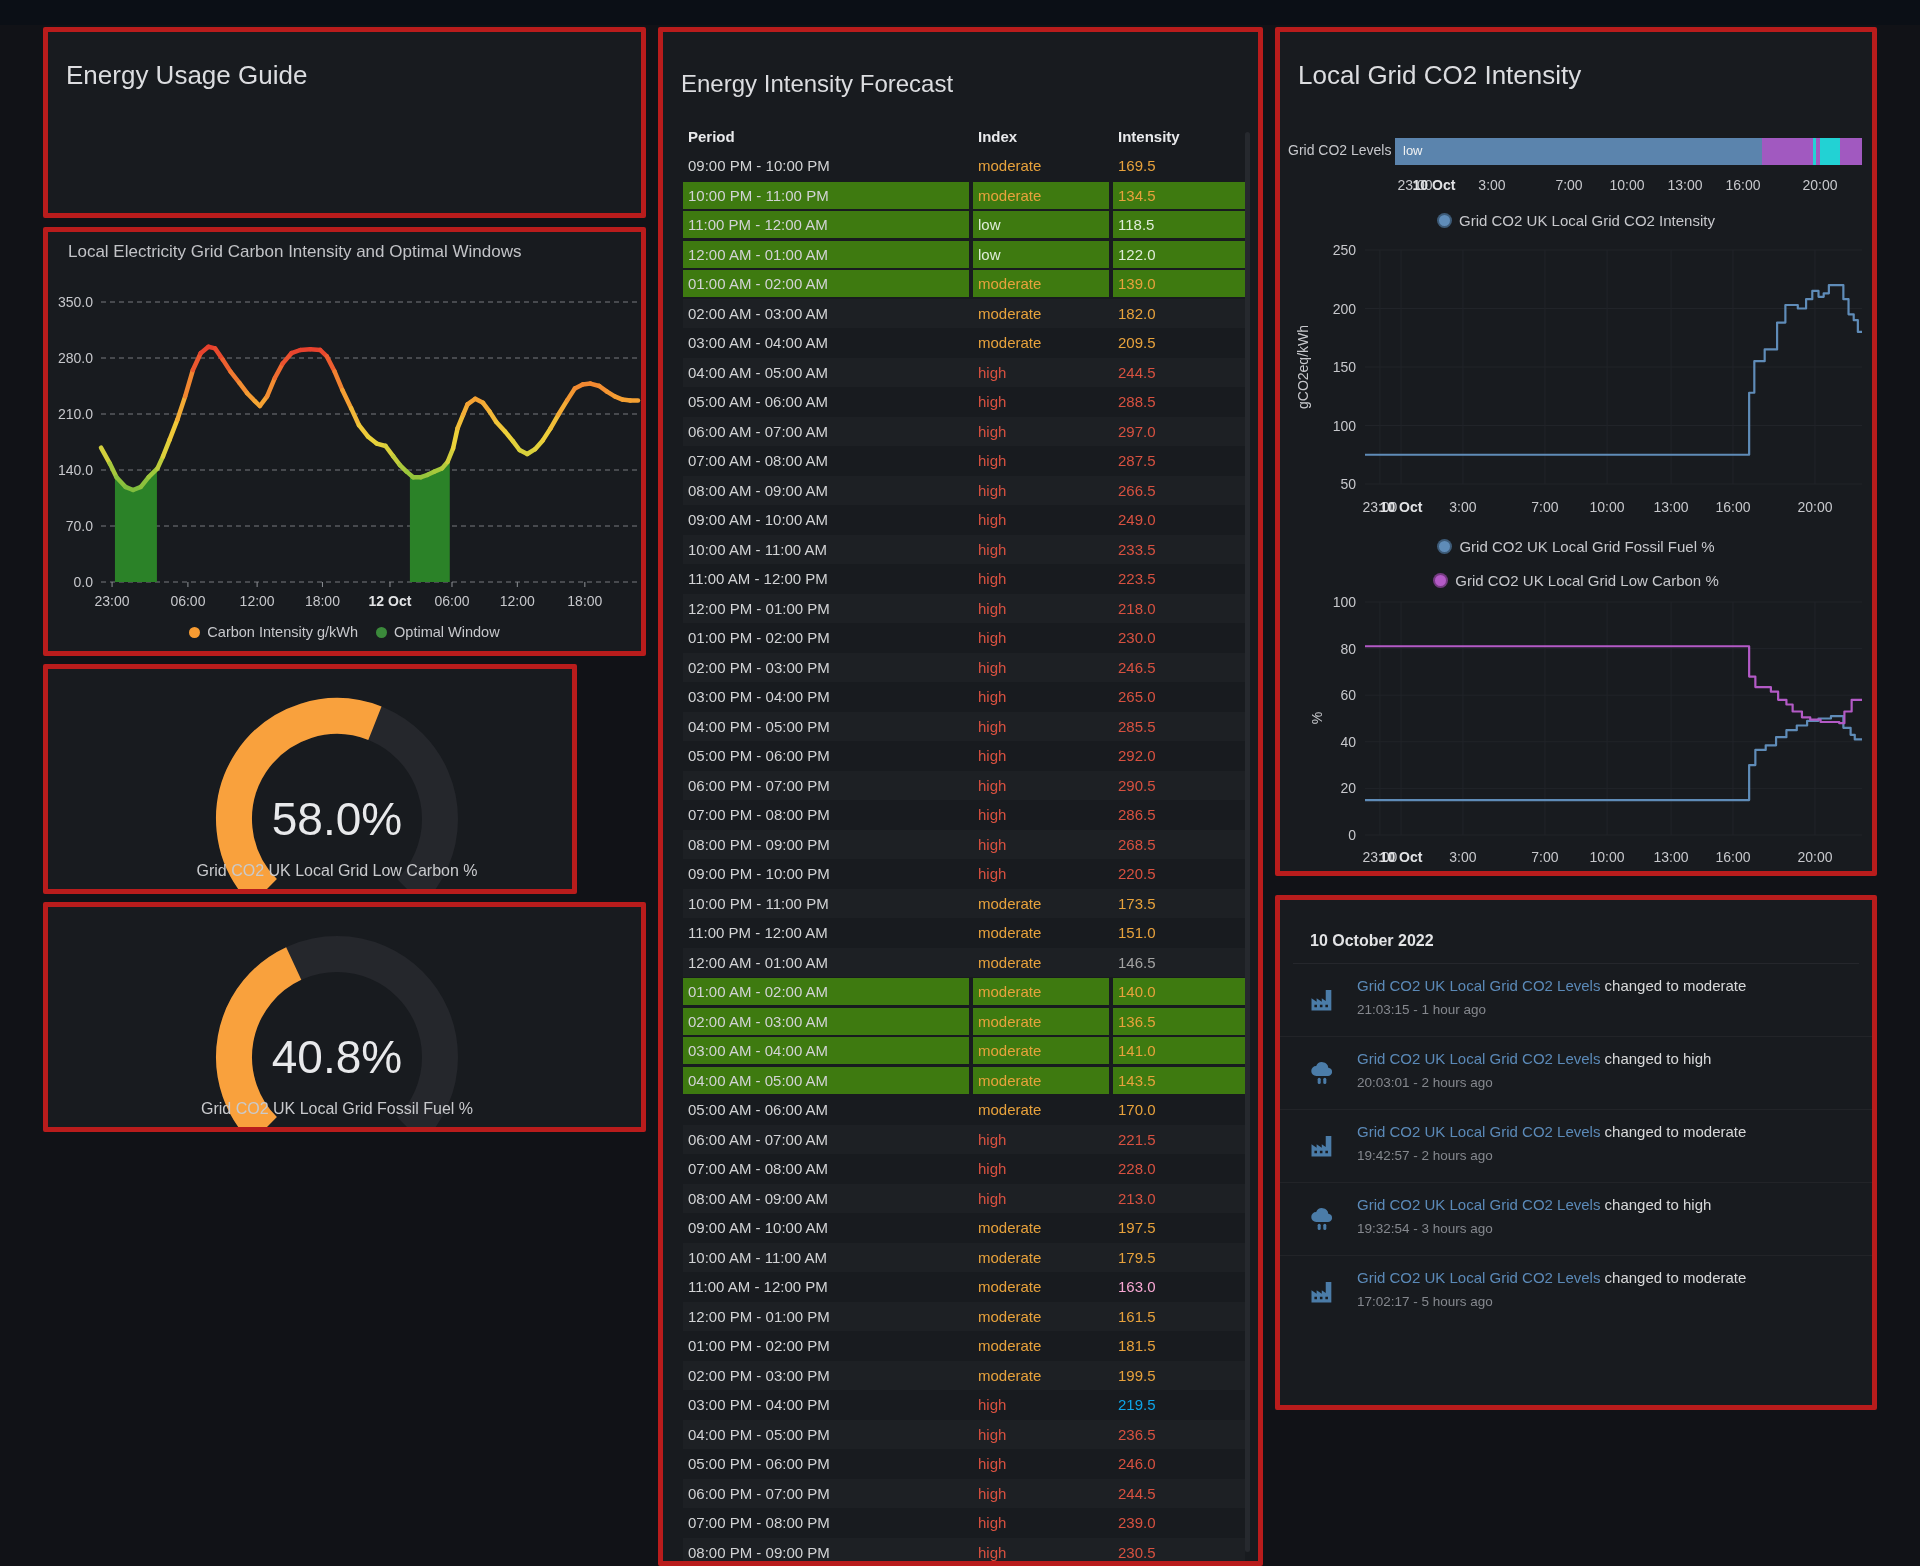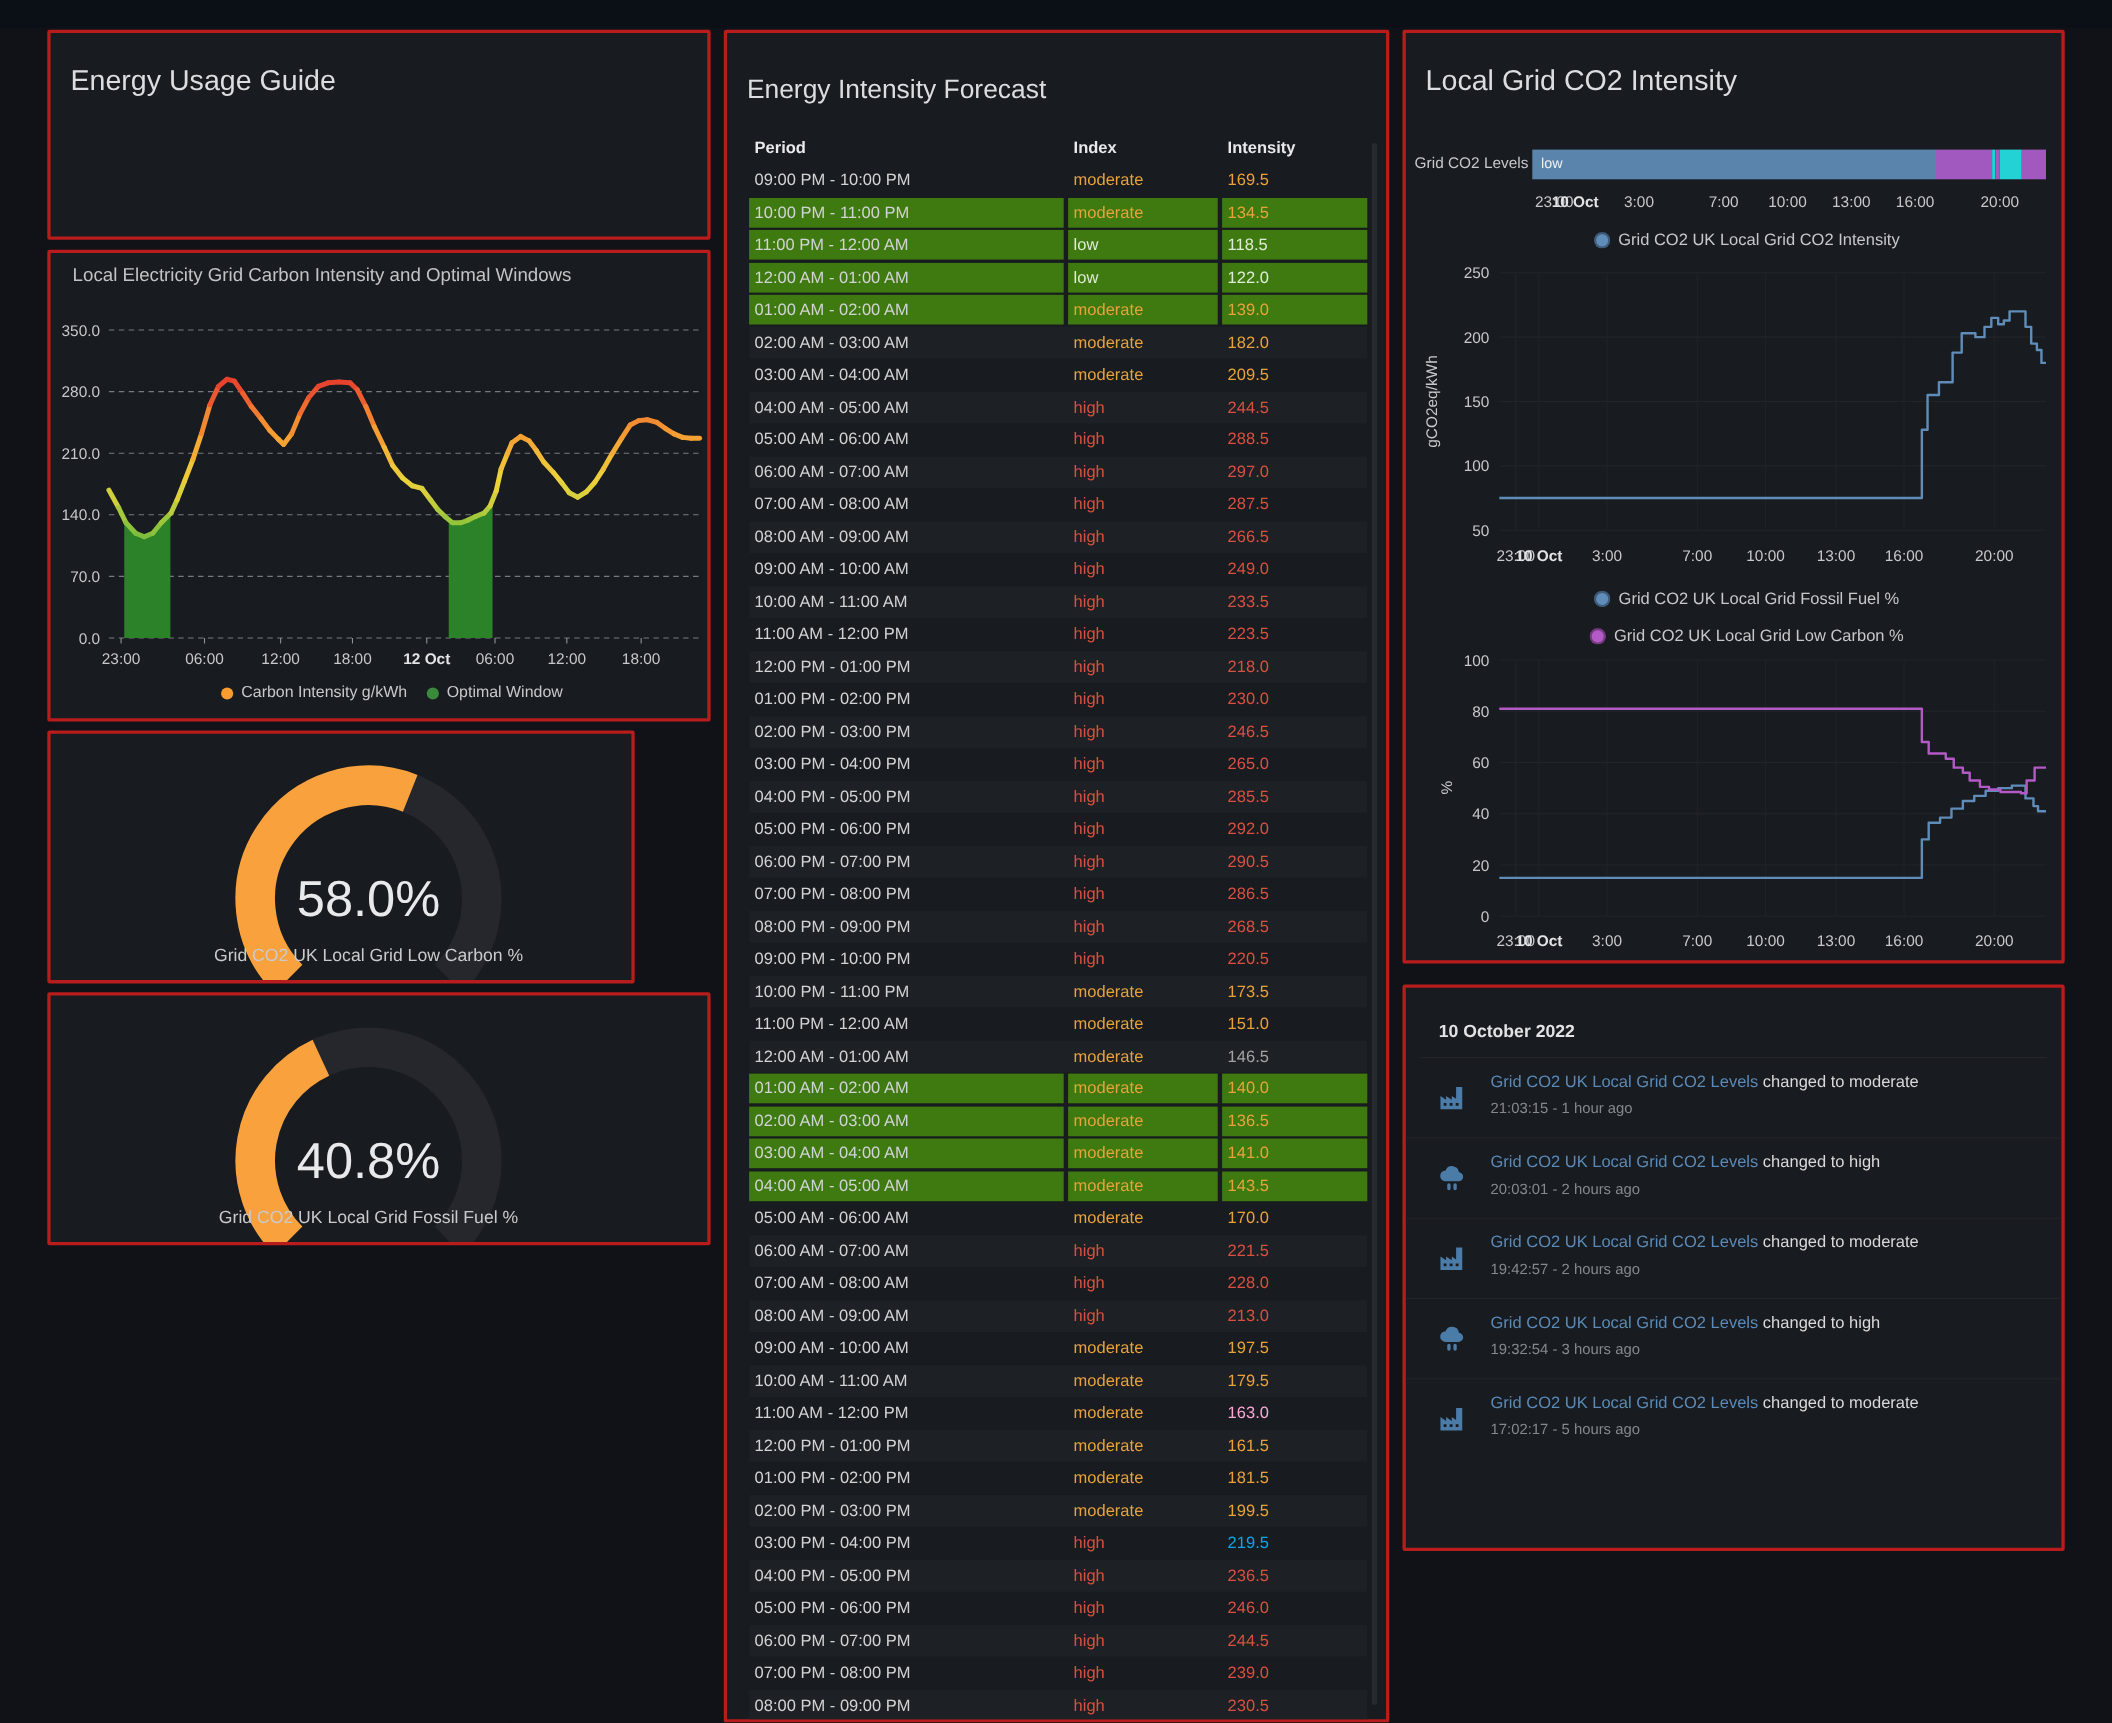--- a/index.html
+++ b/index.html
@@ -2,37 +2,37 @@
 <html><head>
 <meta charset="utf-8">
 <style>
   html,body{margin:0;padding:0;}
   body{
     width:1920px;height:1566px;position:relative;overflow:hidden;
     background:#111217;color:#D8D9DA;
     font-family:"Liberation Sans",sans-serif;
   }
   .topbar{position:absolute;left:0;top:0;width:1920px;height:25px;background:#0b0f16;}
-  .panel{position:absolute;background:#181b1f;border:3px solid #b91c1c;border-radius:2px;box-sizing:border-box;overflow:hidden;}
+  .panel{position:absolute;background:#181b1f;border:5px solid #b91c1c;border-radius:2px;box-sizing:border-box;overflow:hidden;}
   #p-guide{left:43px;top:27px;width:603px;height:191px;}
   #p-carbon{left:43px;top:227px;width:603px;height:429px;}
   #p-gauge1{left:43px;top:664px;width:534px;height:230px;}
   #p-gauge2{left:43px;top:902px;width:603px;height:230px;}
   #p-forecast{left:658px;top:27px;width:605px;height:1539px;}
   #p-co2{left:1275px;top:27px;width:602px;height:849px;}
   #p-events{left:1275px;top:895px;width:602px;height:515px;}
 
   .h1{position:absolute;left:18px;top:28px;font-size:26px;font-weight:500;color:#DCDDE0;white-space:nowrap;}
   .guide-body{position:absolute;left:20px;top:92px;width:566px;font-size:15.5px;line-height:25px;color:#D8D9DA;}
   .sub-title{position:absolute;left:20px;top:10px;font-size:17px;font-weight:500;color:#C2C3C7;white-space:nowrap;}
 
   svg{position:absolute;left:0;top:0;}
   svg text{font-family:"Liberation Sans",sans-serif;}
 
-  .legend-row{position:absolute;left:12px;width:100%;display:flex;justify-content:center;gap:18px;font-size:14.5px;color:#C7C8CC;}
+  .legend-row{position:absolute;left:0;width:100%;display:flex;justify-content:center;gap:18px;font-size:14.5px;color:#C7C8CC;}
   .legend-item{display:flex;align-items:center;gap:7px;cursor:pointer;white-space:nowrap;}
   .dot{width:11px;height:11px;border-radius:50%;display:inline-block;}
   .big-dot{width:15px;height:15px;border-radius:50%;display:inline-block;box-sizing:border-box;border:2px solid rgba(0,0,0,.35);}
 
   
   .t-title{position:absolute;left:18px;top:38px;font-size:24px;font-weight:500;color:#DCDDE0;}
   .t-head{position:absolute;left:20px;top:96px;width:562px;height:26px;display:flex;font-size:15px;font-weight:700;color:#E8E9EB;}
   .t-rows{position:absolute;left:20px;top:119px;width:562px;}
   .t-row{display:flex;align-items:center;height:29.5px;font-size:15px;}
   .t-row.stripe{background:#1d2024;}

